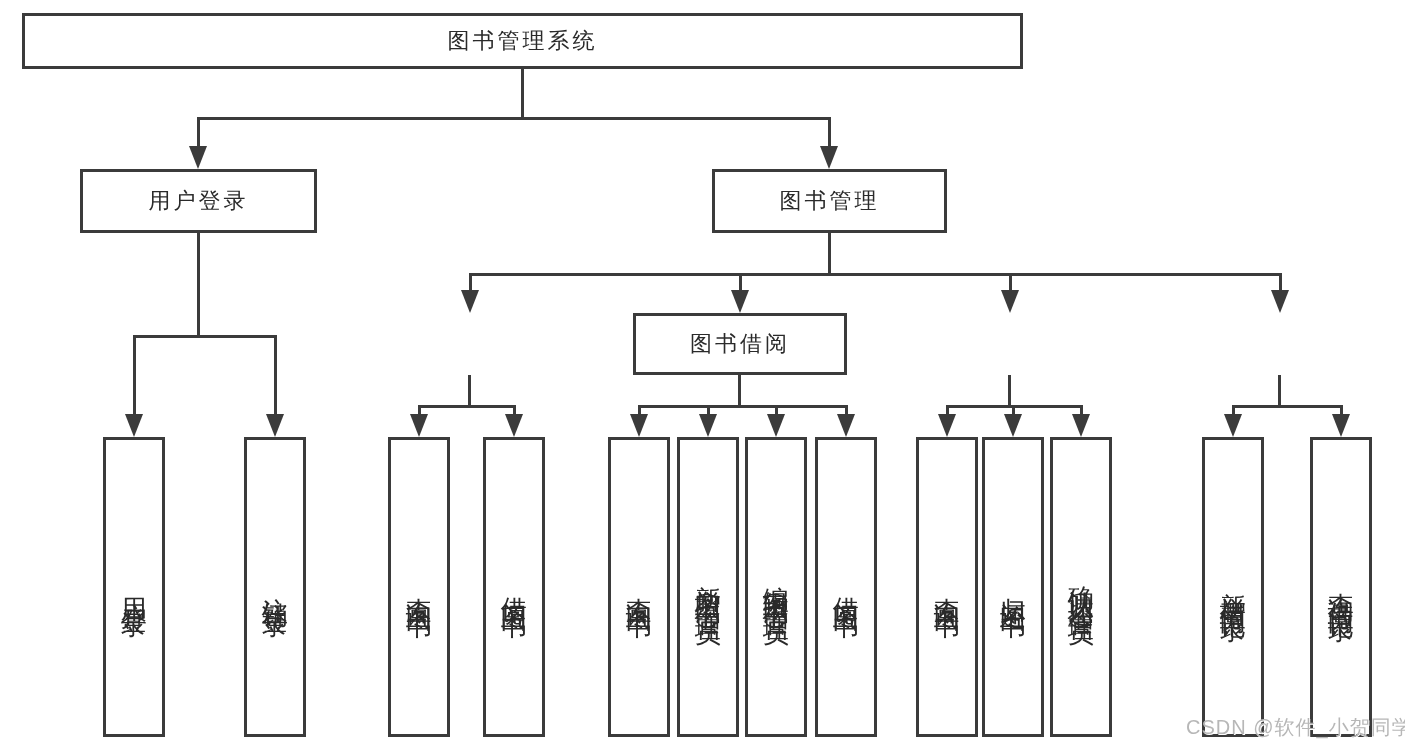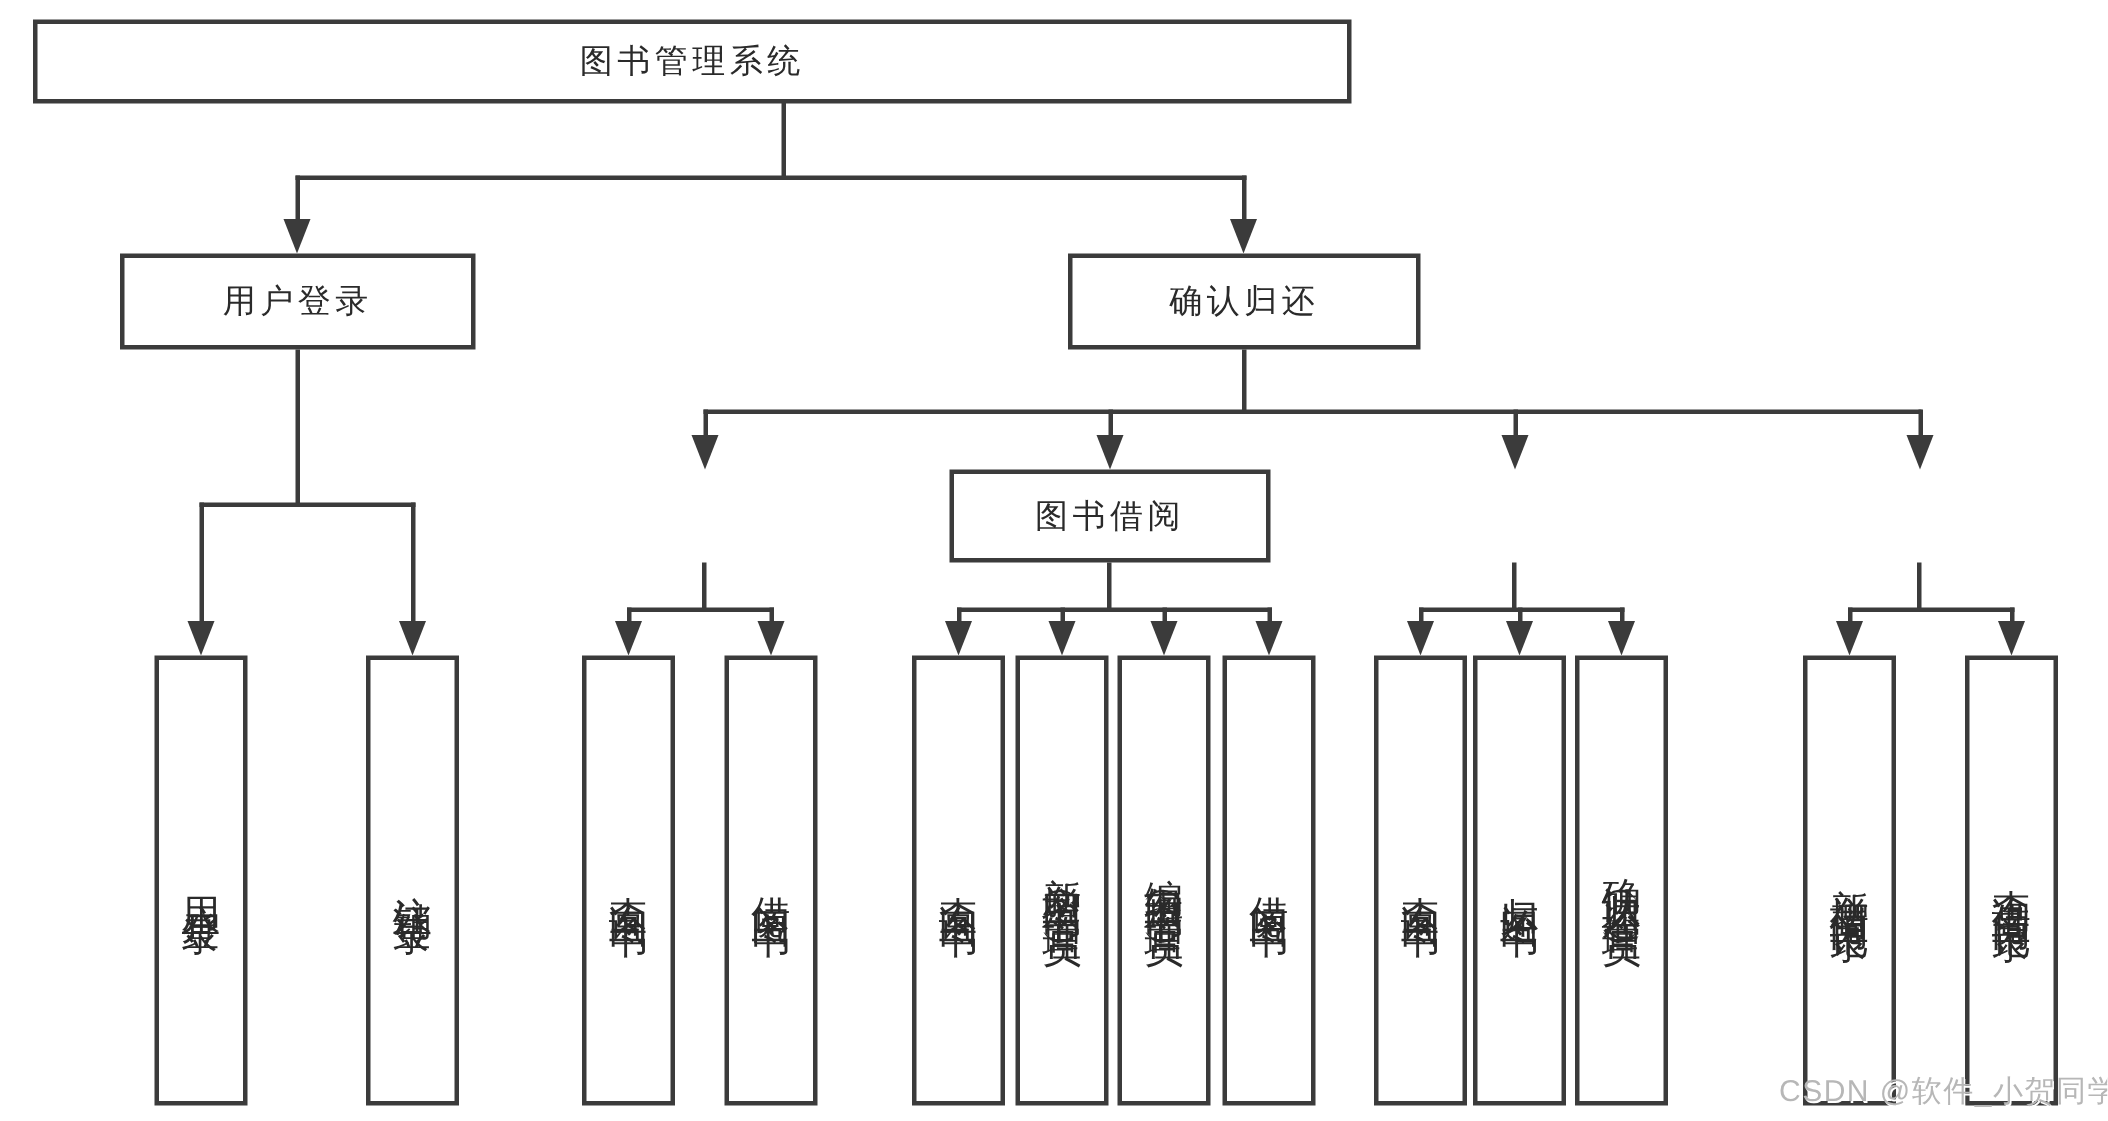--- a/index.html
+++ b/index.html
@@ -57,36 +57,36 @@
     white-space:nowrap;
     text-shadow:1px 1px 0 #ffffff;
     z-index:5;
   }
 </style>
 </head>
 <body>
 
 <div class="canvas">
 
-  <div class="node" style="left:22px;top:13px;width:879px;height:56px;">
+  <div class="node" style="left:22px;top:13px;width:1001px;height:56px;">
     <span class="lbl">图书管理系统</span>
   </div>
 
   <div class="vline" style="left:521px;top:68px;height:51px;"></div>
   <div class="hline" style="left:197px;top:117px;width:634px;"></div>
   <div class="vline" style="left:197px;top:117px;height:31px;"></div>
   <div class="tri" style="left:189px;top:146px;"></div>
   <div class="vline" style="left:828px;top:117px;height:31px;"></div>
   <div class="tri" style="left:820px;top:146px;"></div>
 
   <div class="node" style="left:80px;top:169px;width:237px;height:64px;">
     <span class="lbl">用户登录</span>
   </div>
   <div class="node" style="left:712px;top:169px;width:235px;height:64px;">
-    <span class="lbl">确认归还</span>
+    <span class="lbl">图书管理</span>
   </div>
 
   <div class="vline" style="left:197px;top:233px;height:104px;"></div>
   <div class="hline" style="left:133px;top:335px;width:144px;"></div>
   <div class="vline" style="left:133px;top:335px;height:81px;"></div>
   <div class="tri" style="left:125px;top:414px;"></div>
   <div class="vline" style="left:274px;top:335px;height:81px;"></div>
   <div class="tri" style="left:266px;top:414px;"></div>
 
   <div class="vline" style="left:828px;top:233px;height:42px;"></div>

